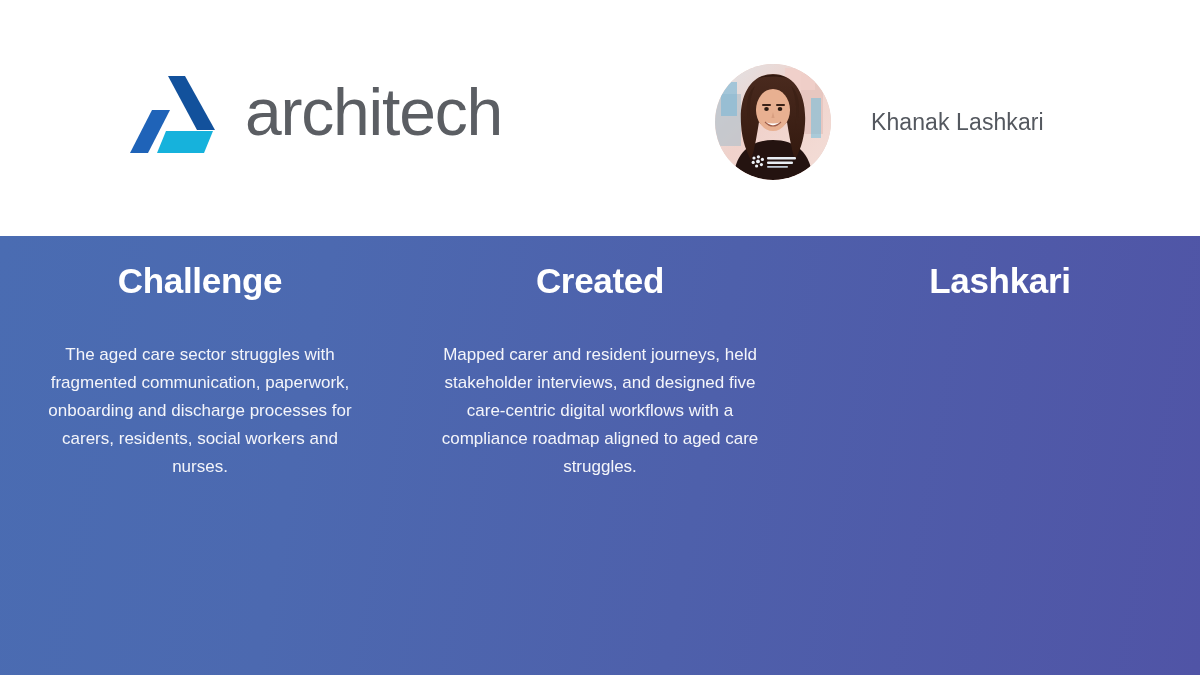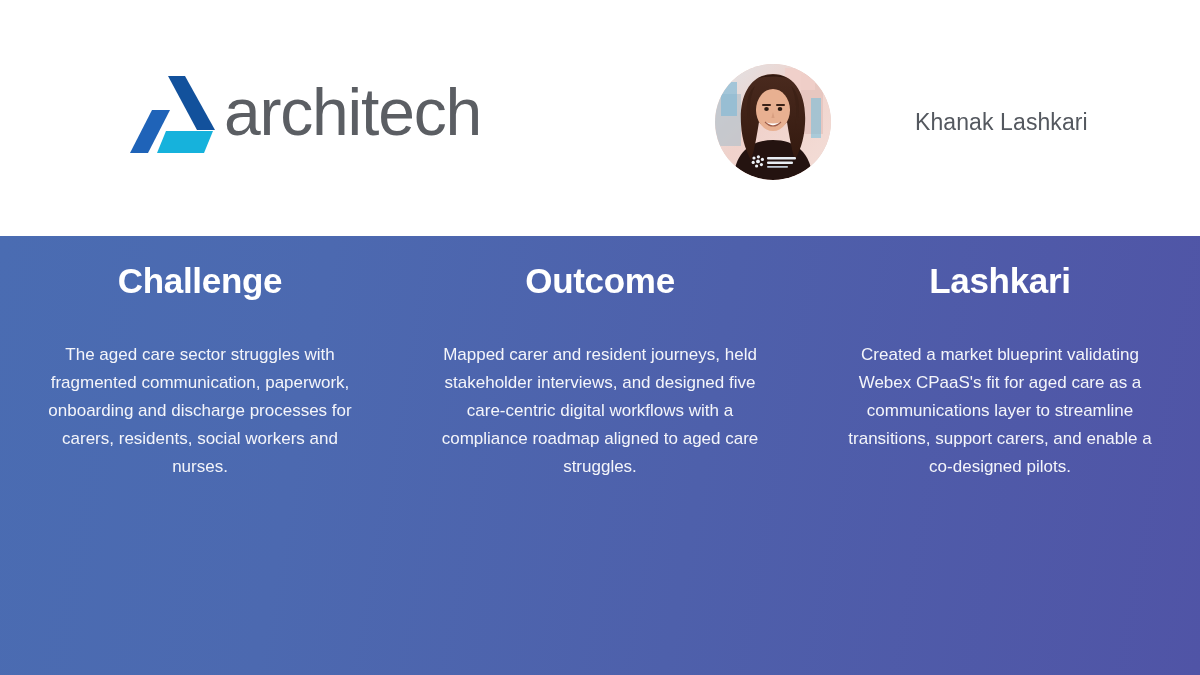--- a/index.html
+++ b/index.html
@@ -32,21 +32,21 @@
     height: 236px;
     background: #ffffff;
   }
 
   .brand-lockup {
     position: absolute;
     left: 130px;
     top: 74px;
     display: flex;
     align-items: center;
-    gap: 8px;
+    gap: 29px;
     justify-content: space-between;
   }
 
   .brand-mark {
     width: 86px;
     height: 82px;
     display: block;
     flex: 0 0 auto;
   }
 
@@ -87,21 +87,20 @@
     height: 116px;
   }
 
   .presenter-name {
     font-family: "Liberation Sans", sans-serif;
     font-size: 23px;
     color: #54585f;
     font-weight: 400;
     white-space: nowrap;
     letter-spacing: 0.1px;
-    margin-left: 44px;
   }
 
   
   .body-panel {
     position: absolute;
     left: 0;
     top: 236px;
     width: 1200px;
     height: 439px;
     background: linear-gradient(100deg, #4a6cb2 0%, #4c69b0 26%, #4e60ab 58%, #5054a6 100%);
@@ -244,25 +243,24 @@
 
   <div class="body-panel">
     <div class="columns">
 
       <div class="column challenge">
         <h2 class="col-heading">Challenge</h2>
         <p class="col-body">The aged care sector struggles with fragmented communication, paperwork, onboarding and discharge processes for carers, residents, social workers and nurses.</p>
       </div>
 
       <div class="column approach">
-        <h2 class="col-heading">Outcome</h2>
+        <h2 class="col-heading">Created</h2>
         <p class="col-body">Mapped carer and resident journeys, held stakeholder interviews, and designed five care-centric digital workflows with a compliance roadmap aligned to aged care struggles.</p>
       </div>
 
       <div class="column outcome">
         <h2 class="col-heading">Lashkari</h2>
-        <p class="col-body">Created a market blueprint validating Webex CPaaS's fit for aged care as a communications layer to streamline transitions, support carers, and enable a co-designed pilots.</p>
       </div>
 
     </div>
   </div>
 
 </div>
 
 </body></html>

